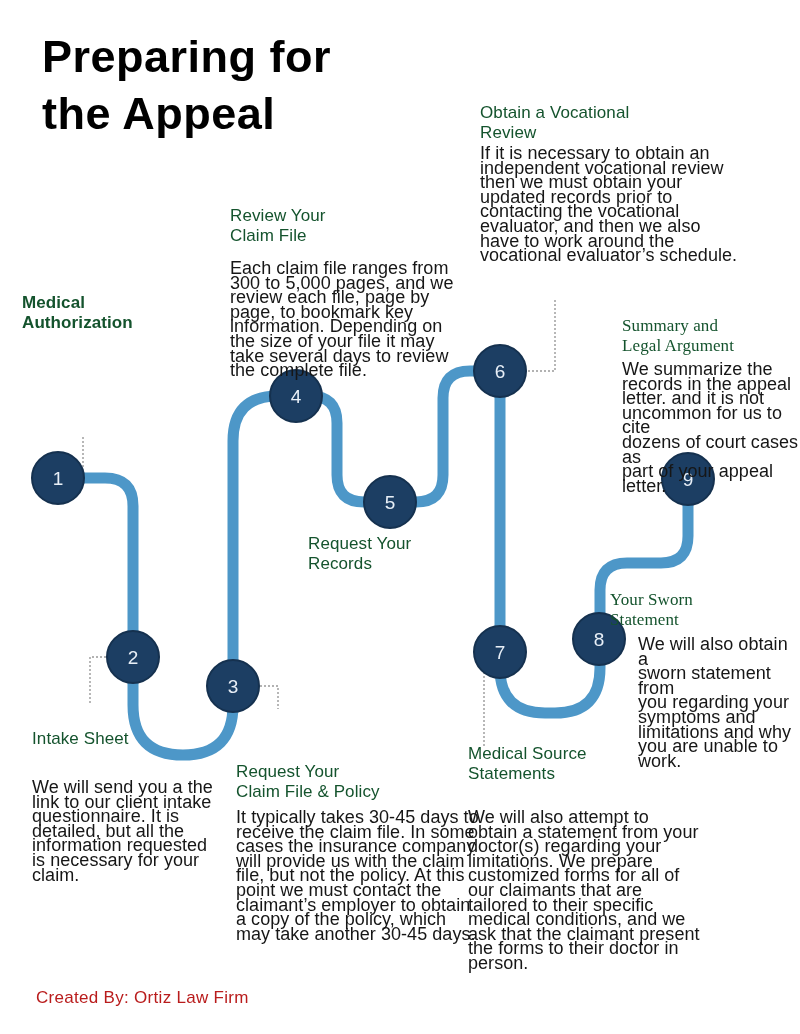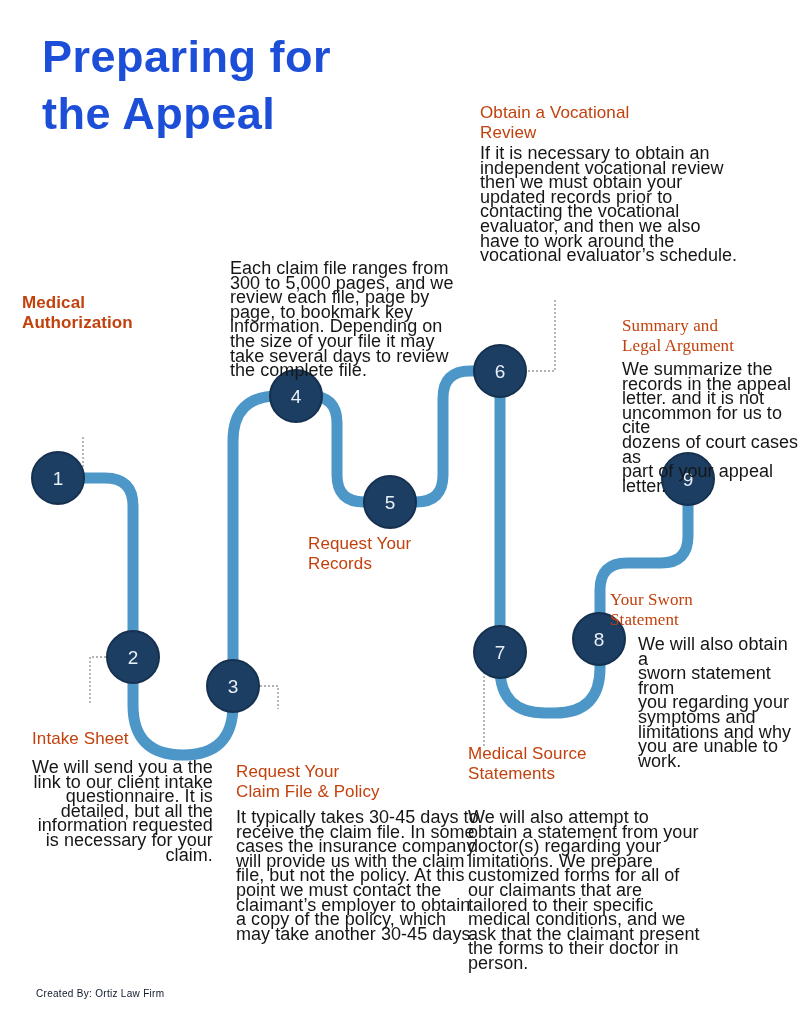--- a/index.html
+++ b/index.html
@@ -4,38 +4,38 @@
 <style>
   html,body{margin:0;padding:0;background:#ffffff;}
   .page{
     position:relative;width:800px;height:1034px;background:#ffffff;
     font-family:"Liberation Sans","DejaVu Sans",sans-serif;
     overflow:hidden;
   }
   .flow-svg{position:absolute;left:0;top:0;z-index:0;}
   .page-title{
     position:absolute;left:42px;top:28px;width:430px;z-index:2;
-    font-size:45px;line-height:57px;font-weight:700;color:#1d4ed8;
+    font-size:45px;line-height:57px;font-weight:700;color:#000000;
     letter-spacing:0.5px;white-space:pre-line;
   }
   .step-heading{
     position:absolute;z-index:2;font-size:17px;line-height:20px;
-    font-weight:400;color:#c2410c;white-space:pre-line;letter-spacing:0.1px;
+    font-weight:400;color:#14532d;white-space:pre-line;letter-spacing:0.1px;
   }
   .step-body{
     position:absolute;z-index:2;font-size:18px;line-height:14.6px;
     color:#161616;white-space:pre-line;letter-spacing:0.05px;
   }
   .footer-credit{
     position:absolute;left:36px;top:988px;z-index:2;
-    font-size:10px;color:#0f172a;letter-spacing:0.3px;
+    font-size:17px;color:#b91c1c;letter-spacing:0.3px;
   }
   
   .h-s1{left:22px;top:293px;font-weight:bold;}  .b-s1{left:22px;top:344px;}
-  .h-s2{left:32px;top:729px;}  .b-s2{left:32px;top:760px;text-align:right;}
+  .h-s2{left:32px;top:729px;}  .b-s2{left:32px;top:780px;}
   .h-s3{left:236px;top:762px;} .b-s3{left:236px;top:810px;}
   .h-s4{left:230px;top:206px;} .b-s4{left:230px;top:261px;}
   .h-s5{left:308px;top:534px;} .b-s5{left:308px;top:583px;}
   .h-s6{left:480px;top:103px;} .b-s6{left:480px;top:146px;}
   .h-s7{left:468px;top:744px;} .b-s7{left:468px;top:810px;}
   .h-s8{left:610px;top:590px;font-family:Liberation Serif, serif;} .b-s8{left:638px;top:637px;}
   .h-s9{left:622px;top:316px;font-family:Liberation Serif, serif;} .b-s9{left:622px;top:362px;}
   .node-number{
     font-family:"Liberation Sans","DejaVu Sans",sans-serif;
     font-size:19px;
@@ -119,20 +119,22 @@
   <div class="step-body b-s3">It typically takes 30-45 days to
 receive the claim file. In some
 cases the insurance company
 will provide us with the claim
 file, but not the policy. At this
 point we must contact the
 claimant’s employer to obtain
 a copy of the policy, which
 may take another 30-45 days.</div>
 
+  <div class="step-heading h-s4">Review Your
+Claim File</div>
   <div class="step-body b-s4">Each claim file ranges from
 300 to 5,000 pages, and we
 review each file, page by
 page, to bookmark key
 information. Depending on
 the size of your file it may
 take several days to review
 the complete file.</div>
 
   <div class="step-heading h-s5">Request Your

